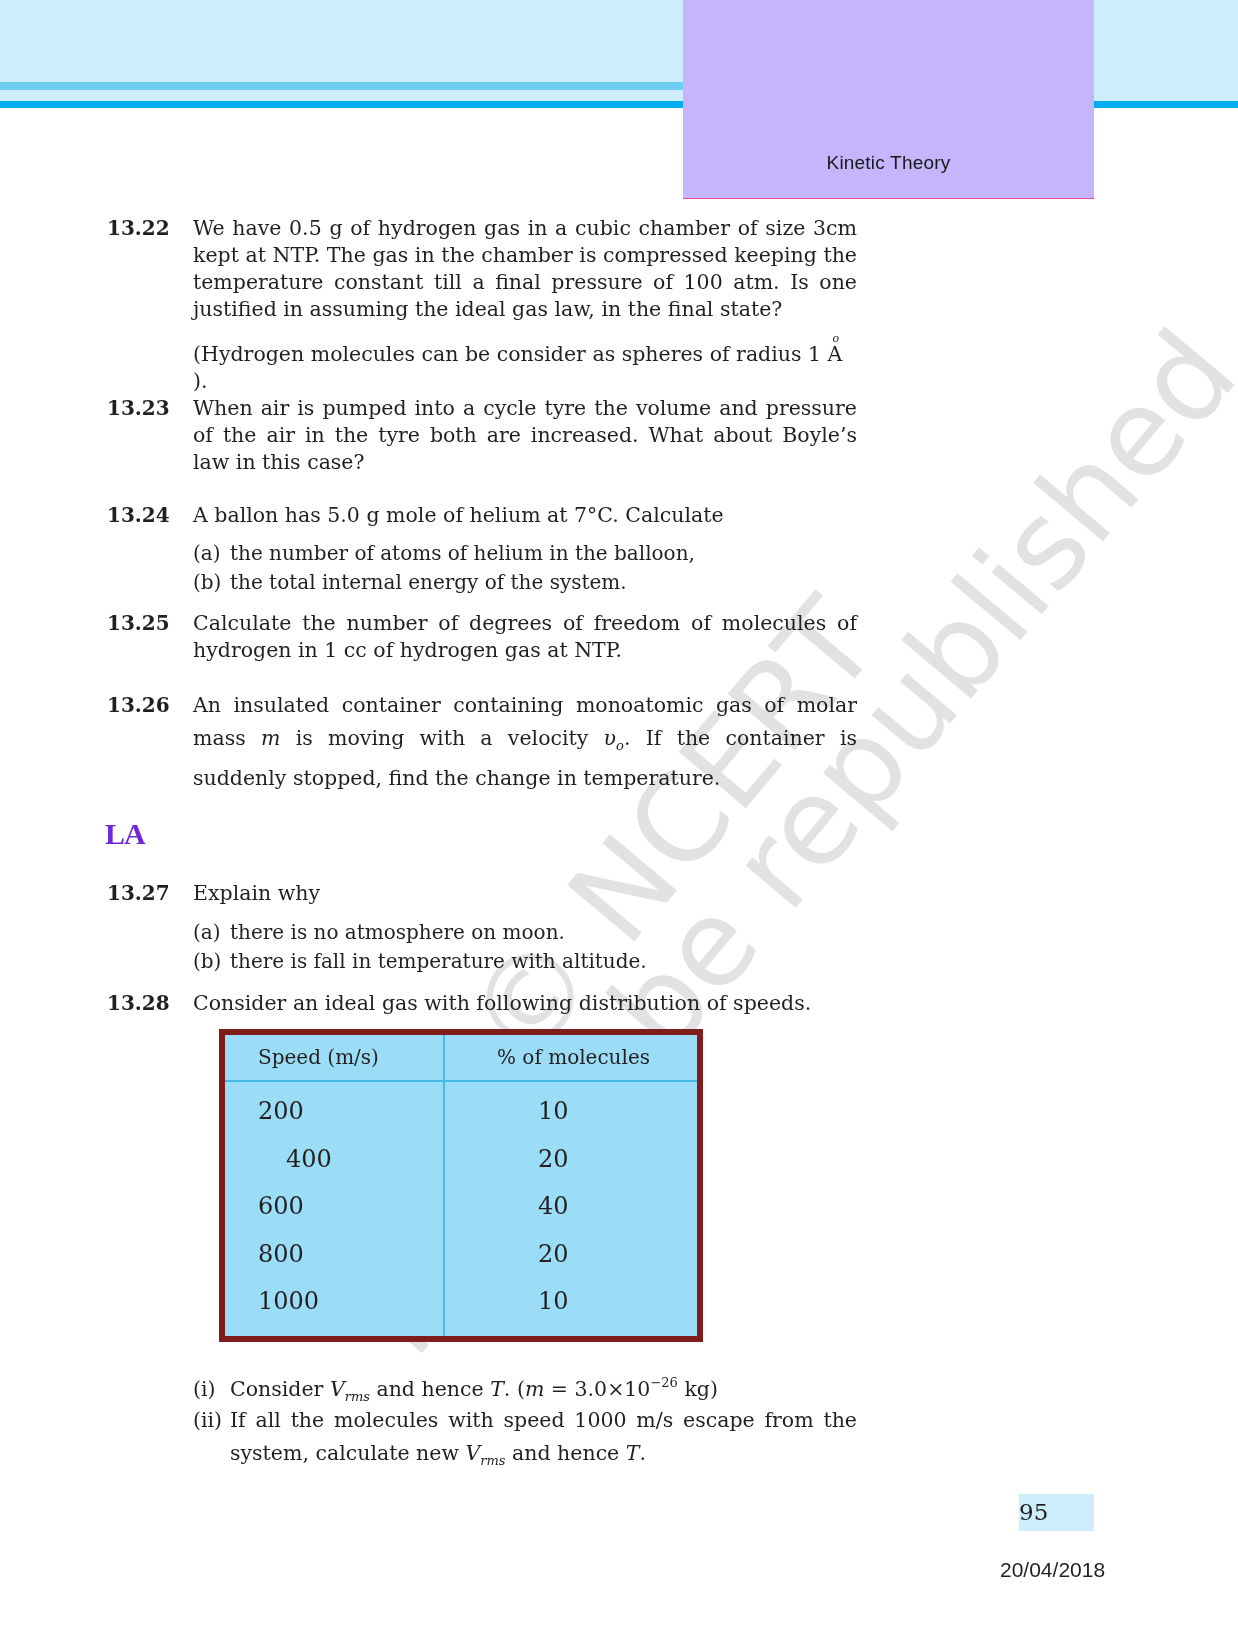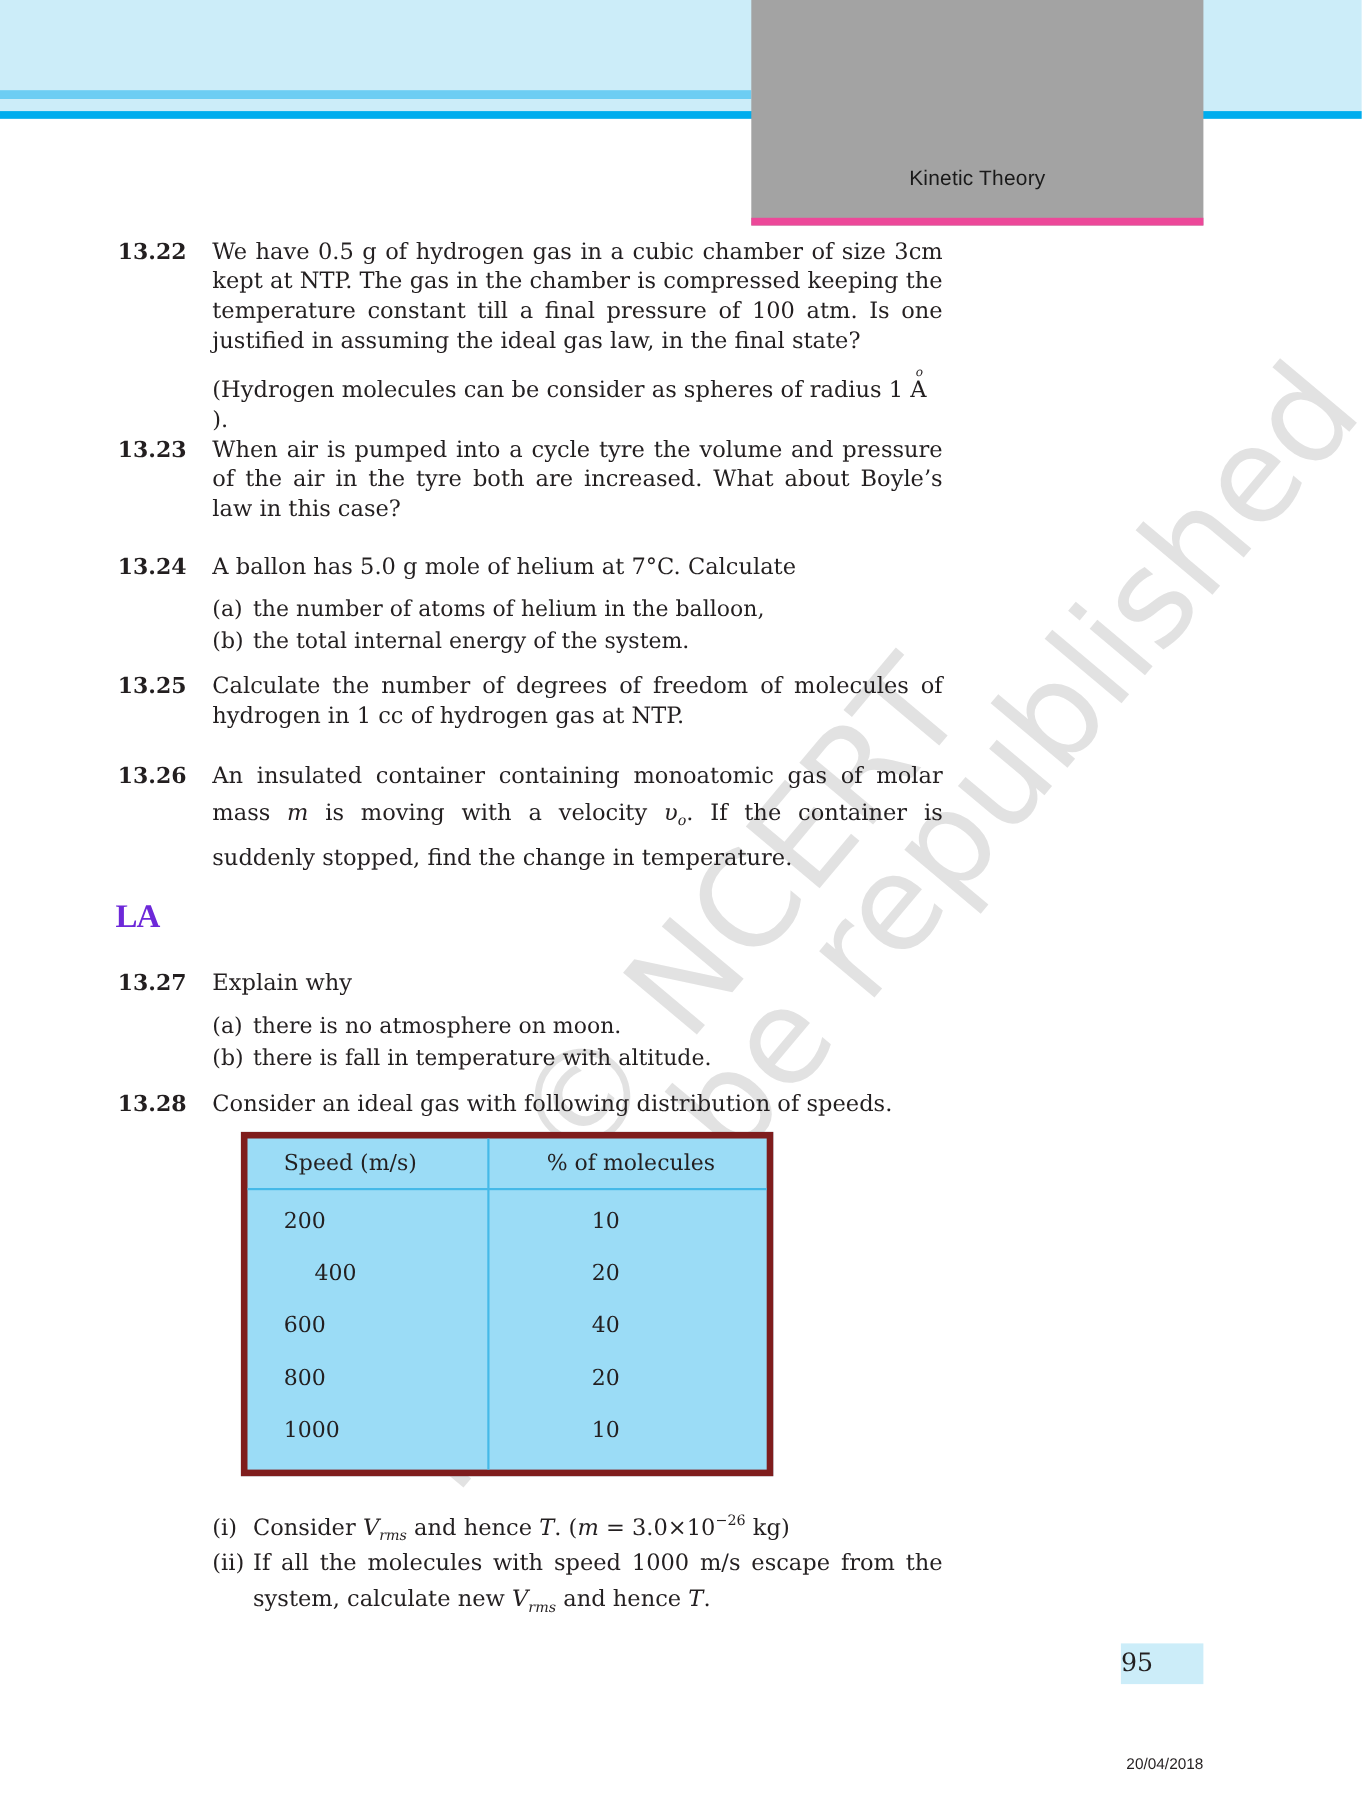--- a/index.html
+++ b/index.html
@@ -8,21 +8,21 @@
     background: #ffffff;
     font-family: "DejaVu Serif", "Liberation Serif", serif;
     color: #231f20;
   }
   
   .hdr-bg { position: absolute; left: 0; top: 0; width: 1238px; height: 108px; background: #ccedf9; }
   .hdr-stripe { position: absolute; left: 0; top: 82px; width: 683px; height: 8px; background: #6dcdf3; }
   .hdr-band { position: absolute; left: 0; top: 101px; width: 1238px; height: 7px; background: #00adee; }
   .chapter-box {
     position: absolute; left: 683px; top: 0; width: 411px; height: 198px;
-    background: #a3a3a3; border-bottom: 7px solid #ec4899;
+    background: #c4b5fd; border-bottom: 1px solid #ec4899;
   }
   .chapter-title {
     position: absolute; left: 0; width: 100%; top: 152px; text-align: center;
     font-family: "Liberation Sans", sans-serif; font-size: 19px; color: #1a1a1a;
     letter-spacing: 0.2px;
   }
 
   
   .q { position: absolute; left: 107px; width: 750px; font-size: 20.5px; line-height: 27px; }
   .q-num { position: absolute; left: 0; top: 0; font-weight: bold; font-family: "DejaVu Serif", serif; font-size: 20px; }
@@ -40,39 +40,39 @@
   sup.exp { font-size: 13px; vertical-align: 9px; }
 
   
   .tbl {
     position: absolute; left: 219px; top: 1029px; width: 472px; height: 301px;
     background: #9bdcf6; border: 6px solid #7f1d1d; box-sizing: content-box;
   }
   .tbl-divider-v { position: absolute; left: 218px; top: 0; width: 2px; height: 100%; background: #45b9e8; }
   .tbl-divider-h { position: absolute; left: 0; top: 45px; width: 100%; height: 2px; background: #45b9e8; }
   .th { position: absolute; top: 10px; font-size: 20px; }
-  .td { position: absolute; font-size: 20px; }
+  .td { position: absolute; font-size: 24px; }
 
   
   .wm {
     position: absolute; left: 300px; top: 880px; transform: rotate(-50deg); transform-origin: left top;
     font-family: "DejaVu Sans", sans-serif; color: rgba(150,150,150,0.28); white-space: nowrap;
     pointer-events: none;
   }
   .wm1 { font-size: 120px; left: 440px; top: 1000px; }
   .wm2 { font-size: 120px; left: 330px; top: 1290px; }
 
   
   .page-num {
     position: absolute; left: 1019px; top: 1494px; width: 75px; height: 37px;
     background: #ccedf9; text-align: left; line-height: 37px; font-size: 23px; color: #231f20;
   }
   .date {
     position: absolute; left: 1000px; top: 1558px; width: 94px; text-align: right;
-    font-family: "Liberation Sans", sans-serif; font-size: 14px; color: #231f20; margin-top: 37px;
+    font-family: "Liberation Sans", sans-serif; font-size: 21px; color: #231f20;
   }
 </style>
 </head>
 <body>
 
 <div class="hdr-bg"></div>
 <div class="hdr-stripe"></div>
 <div class="hdr-band"></div>
 <div class="chapter-box">
   <div class="chapter-title">Kinetic Theory</div>

